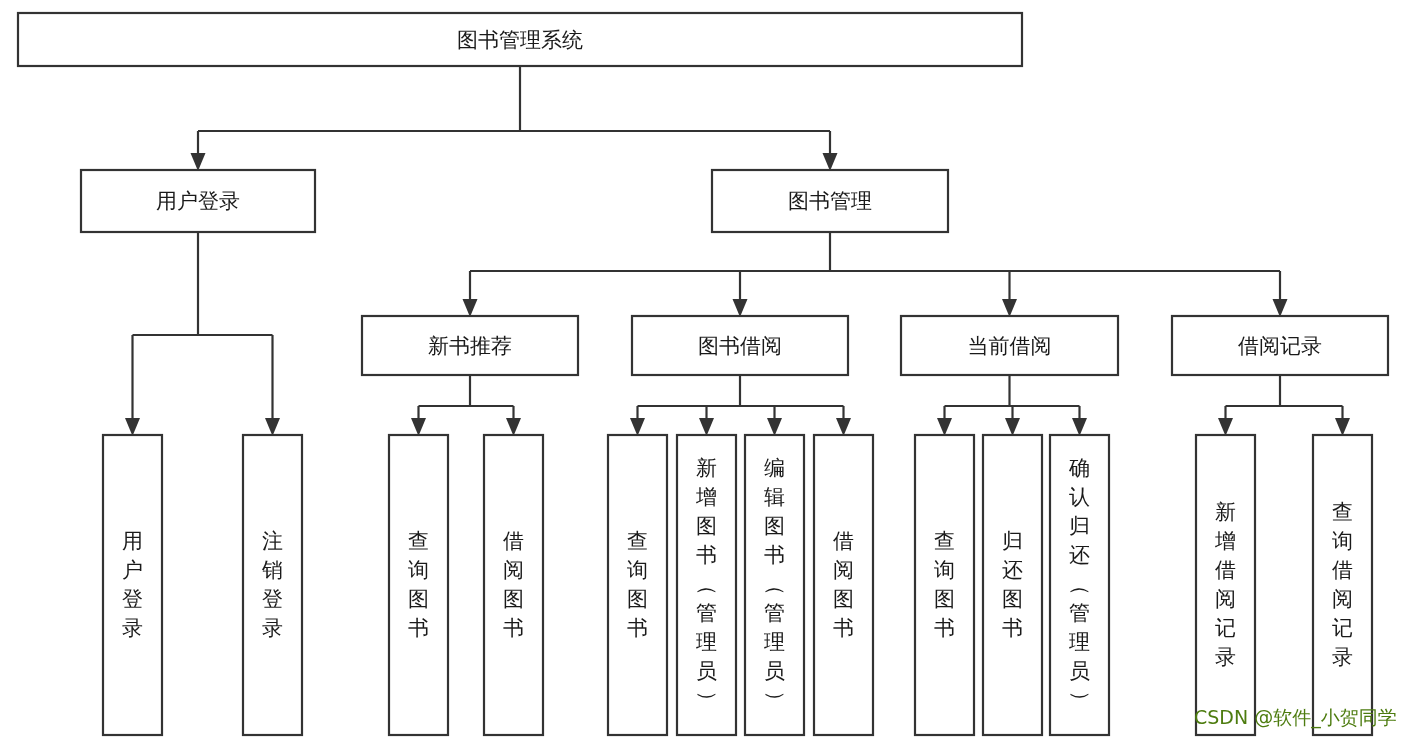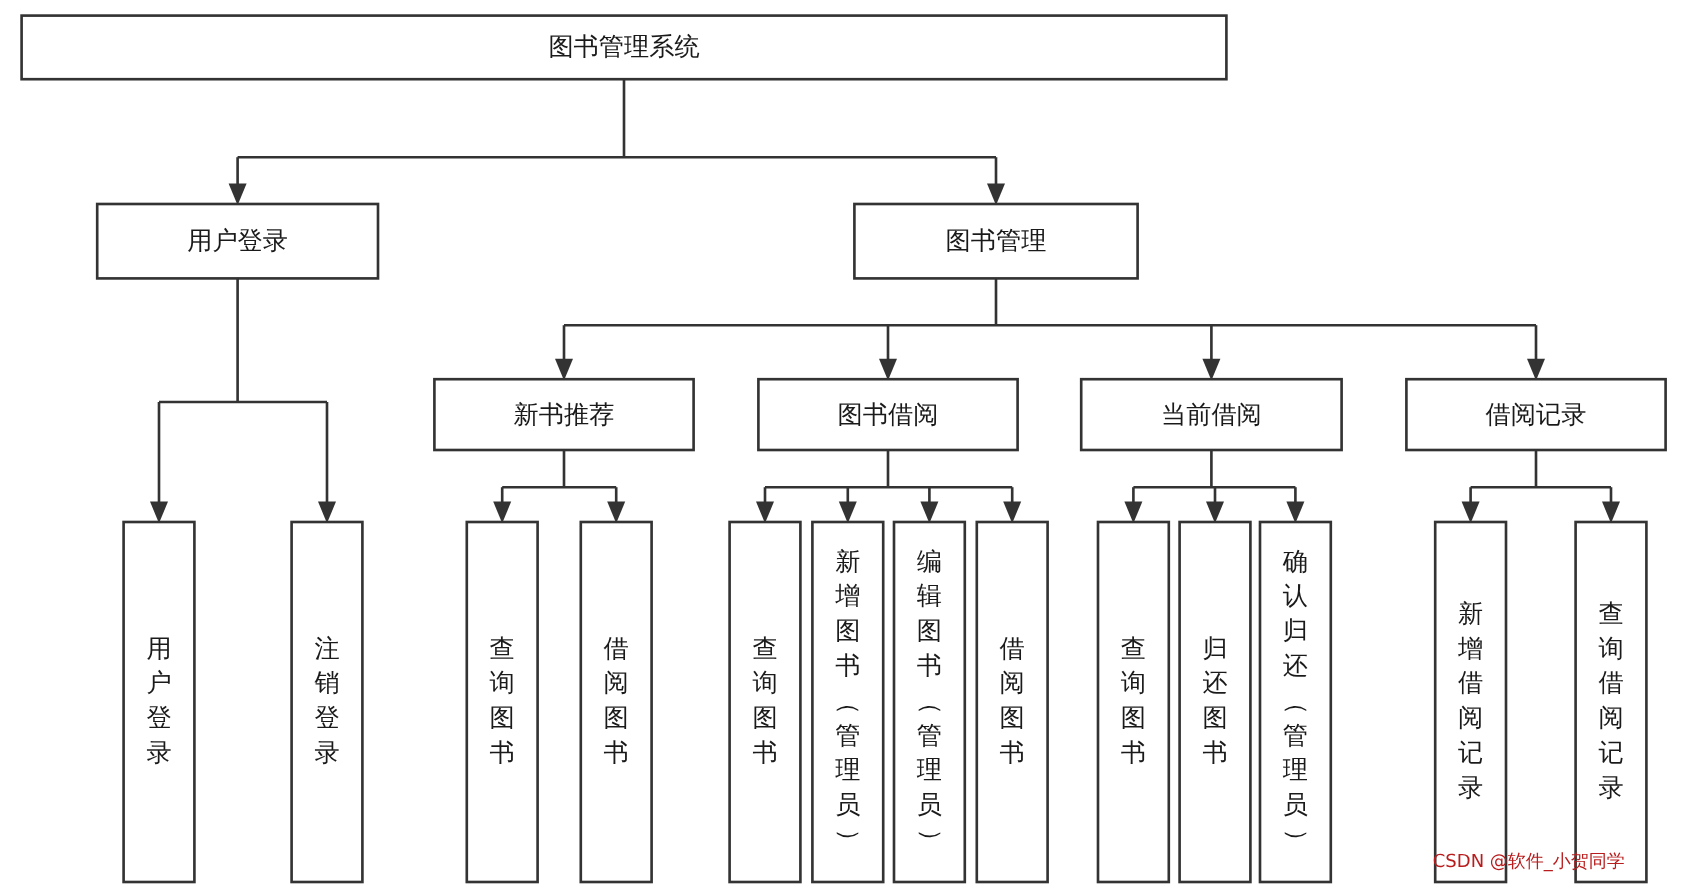--- a/index.html
+++ b/index.html
@@ -57,22 +57,22 @@
   .vchar {
     font-family: "DejaVu Sans", "Liberation Sans", sans-serif;
     font-size: 21px;
     fill: #1a1a1a;
     text-anchor: middle;
     dominant-baseline: middle;
   }
   .watermark {
     position: absolute;
     font-family: "DejaVu Sans", "Liberation Sans", sans-serif;
-    font-size: 15px;
-    color: #b91c1c;
+    font-size: 19px;
+    color: #4d7c0f;
     white-space: nowrap;
     user-select: none;
   }
 </style>
 </head>
 <body>
 
 <div id="diagram-root">
   <svg id="flowchart" viewBox="0 0 1405 747" xmlns="http://www.w3.org/2000/svg">
     <g id="edges-layer">

